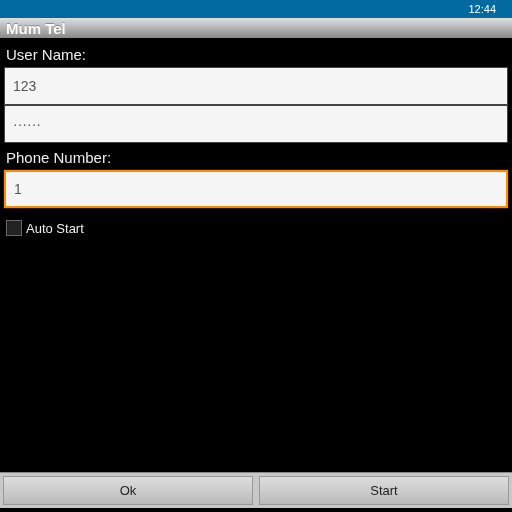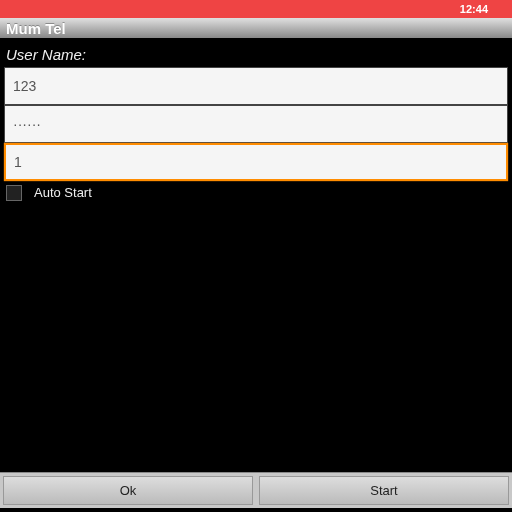--- a/index.html
+++ b/index.html
@@ -1,43 +1,44 @@
 <!DOCTYPE html>
 <html><head>
   <meta charset="utf-8">
   <style>
     * { margin: 0; padding: 0; box-sizing: border-box; font-family: Arial, sans-serif; }
     body { width: 512px; height: 512px; background: #000; overflow: hidden; position: relative; }
-    .status-bar { height: 18px; background: #ef4444; color: #fff; font-size: 11px; font-weight: bold; display: flex; justify-content: flex-end; align-items: center; padding-right: 24px; }
+    .status-bar { height: 18px; background: #0369a1; color: #fff; font-size: 11px; font-weight: normal; display: flex; justify-content: flex-end; align-items: center; padding-right: 16px; }
     .title-bar { height: 20px; background: linear-gradient(to bottom, #e0e0e0, #888); color: #fff; font-size: 15px; font-weight: bold; display: flex; align-items: center; padding-left: 6px; text-shadow: 0 -1px 0 rgba(0,0,0,0.3); }
     .form { padding: 2px 4px; }
-    .label { color: #eee; font-size: 15px; padding: 6px 2px 4px 2px; font-style: italic; }
+    .label { color: #eee; font-size: 15px; padding: 6px 2px 4px 2px; }
     .input { width: 100%; height: 38px; background: #f5f5f5; border: 1px solid #444; padding: 0 8px; font-size: 14px; color: #555; outline: none; }
     .input.focused { border: 2px solid #ff8c00; box-shadow: 0 0 1px #ff8c00; }
-    .checkbox-row { display: flex; align-items: flex-start; padding: 4px 2px; gap: 12px; }
+    .checkbox-row { display: flex; align-items: center; padding: 12px 2px; gap: 4px; }
     .checkbox { width: 16px; height: 16px; background: #222; border: 1px solid #666; }
     .checkbox-label { color: #eee; font-size: 13px; }
     .button-bar { position: absolute; bottom: 4px; left: 0; right: 0; height: 36px; background: #c8c8c8; display: flex; border-top: 1px solid #888; }
     .btn { flex: 1; background: linear-gradient(to bottom, #ddd, #bbb); border: 1px solid #999; margin: 3px; font-size: 13px; color: #222; display: flex; align-items: center; justify-content: center; }
   </style>
 </head>
 <body>
 
 <div class="status-bar">
   <span>12:44</span>
 </div>
 
 <div class="title-bar">
   <span>Mum Tel</span>
 </div>
 
 <div class="form">
   <div class="label">User Name:</div>
   <input class="input" value="123" style="">
   <input class="input" value="······" style="">
+  <div class="label">Phone Number:</div>
   <input class="input focused" value="1" style="">
   <div class="checkbox-row">
     <div class="checkbox"></div>
     <span class="checkbox-label">Auto Start</span>
   </div>
 </div>
 
 <div class="button-bar">
   <div class="btn">Ok</div>
   <div class="btn">Start</div>

